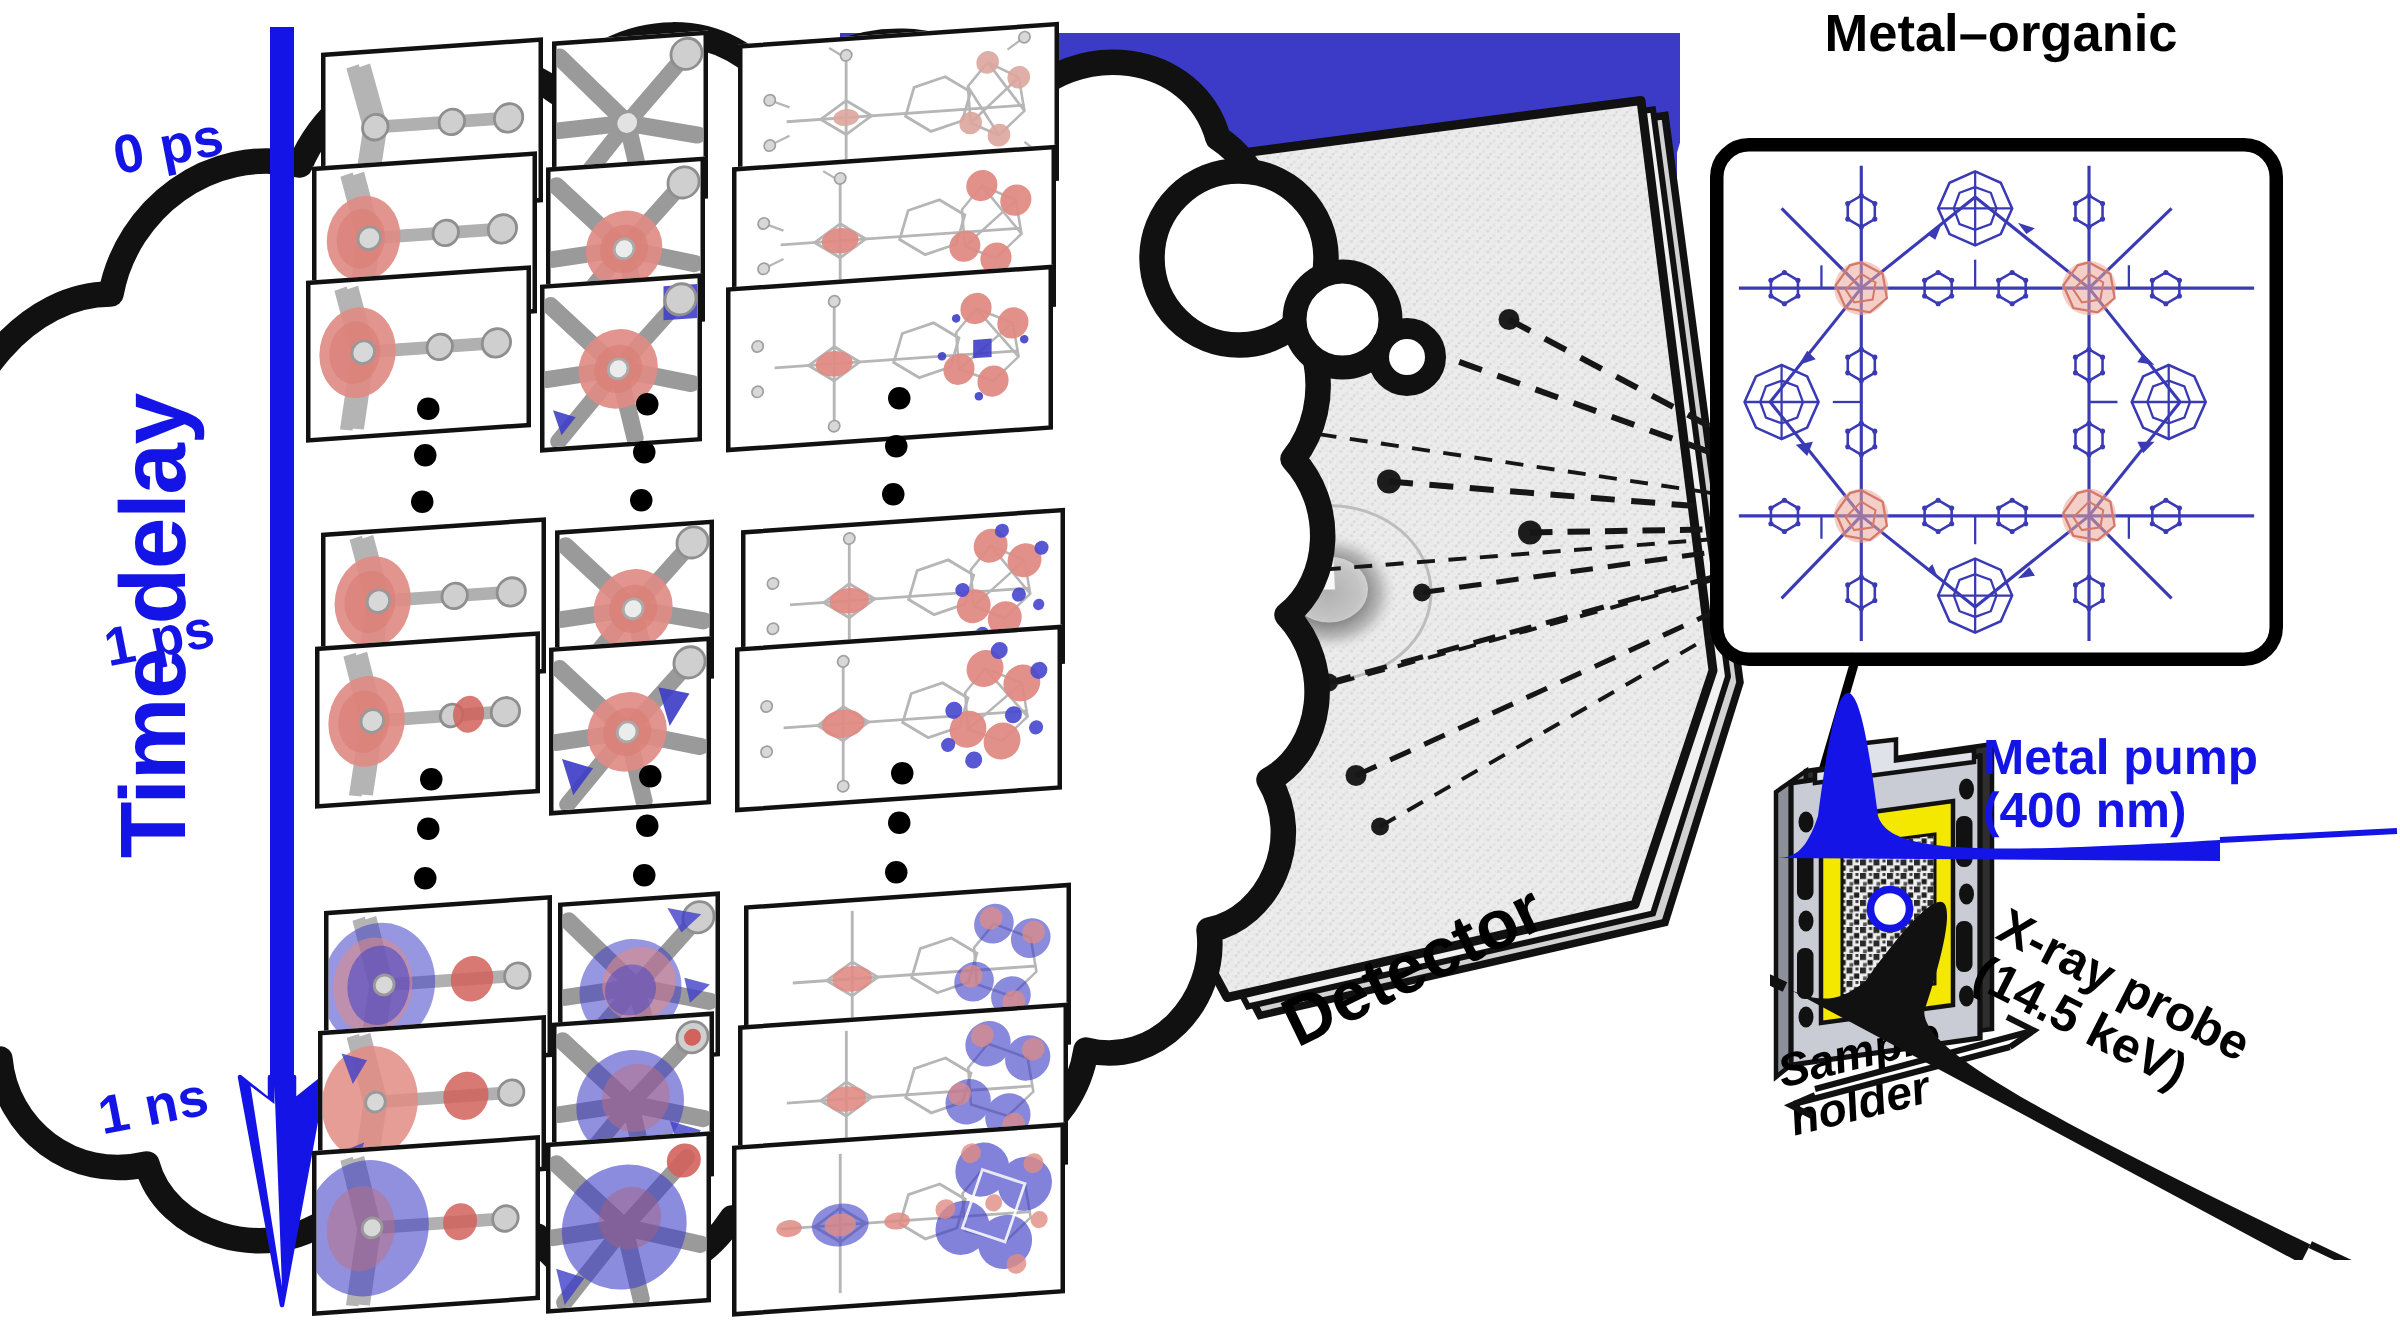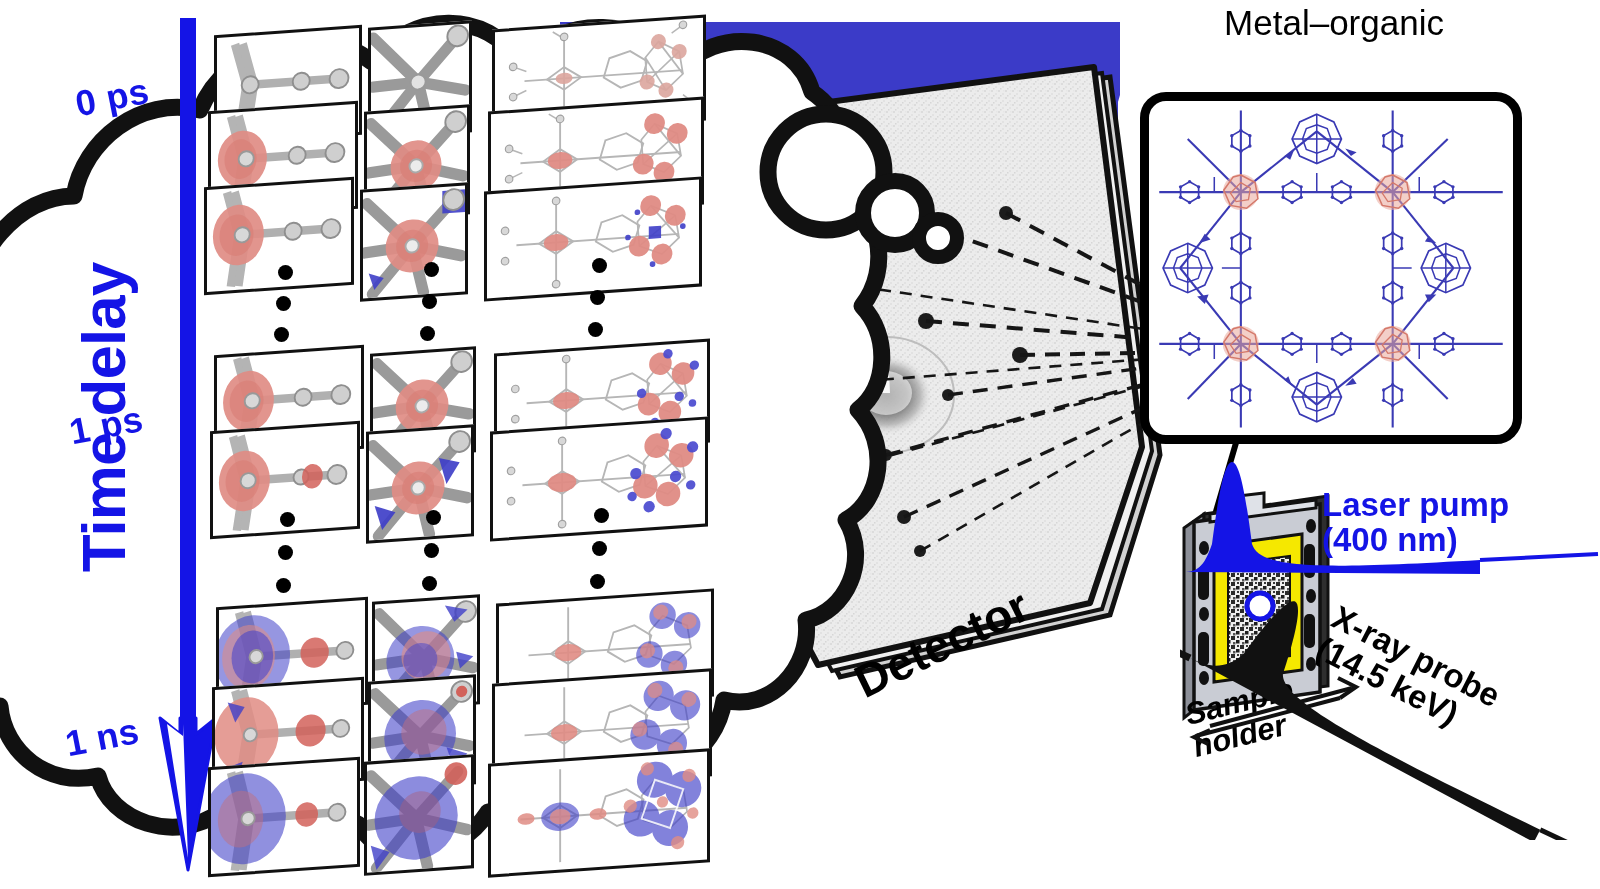--- a/index.html
+++ b/index.html
@@ -34,21 +34,21 @@
   
   #detector{left:690px;top:55px;width:560px;height:640px;}
   #detlabel{left:846px;top:660px;color:#000;font-weight:bold;font-size:46px;
             transform:rotate(-26deg);transform-origin:left top;white-space:nowrap;
             font-style:normal;letter-spacing:0px;}
 
   
   #mof-box{left:1140px;top:92px;width:382px;height:352px;border:9px solid #000;
            border-radius:26px;background:#fff;box-sizing:border-box;overflow:hidden;}
   #mof-title{left:1134px;top:4px;width:400px;text-align:center;color:#000;
-             font-weight:normal;font-size:35px;line-height:1.06;}
+             font-weight:bold;font-size:35px;line-height:1.06;}
   #mof-connector{left:1140px;top:430px;width:140px;height:190px;}
 
   
   #holder{left:1168px;top:474px;width:210px;height:260px;}
   #sample-label{left:1182px;top:700px;color:#000;font-weight:bold;font-style:italic;
                 font-size:31px;line-height:1.05;transform:rotate(-14deg);
                 transform-origin:left top;white-space:nowrap;}
 
   
   #beams{left:1180px;top:440px;width:420px;height:400px;}
@@ -905,21 +905,21 @@
 
     <g transform="rotate(27 10 218)">
       <path d="M 10 218 C 30 218, 46 214, 56 190 C 62 150, 70 120, 78 120
                C 86 120, 94 150, 100 190 C 110 214, 200 216, 400 212 L 400 226 Z" fill="#111111"></path>
       <path d="M 400 212 L 470 210" stroke="#111" stroke-width="5" fill="none"></path>
       <path d="M 10 218 L -120 222" stroke="#111" stroke-width="7" fill="none"></path>
     </g>
   </svg>
 
   <div class="abs" id="laser-label">
-    <div>Laser pump</div>
+    <div>Metal pump</div>
     <div>(400 nm)</div>
   </div>
 
   <div class="abs" id="xray-label">
     <div>X-ray probe</div>
     <div>(14.5 keV)</div>
   </div>
 
 </div>
 

